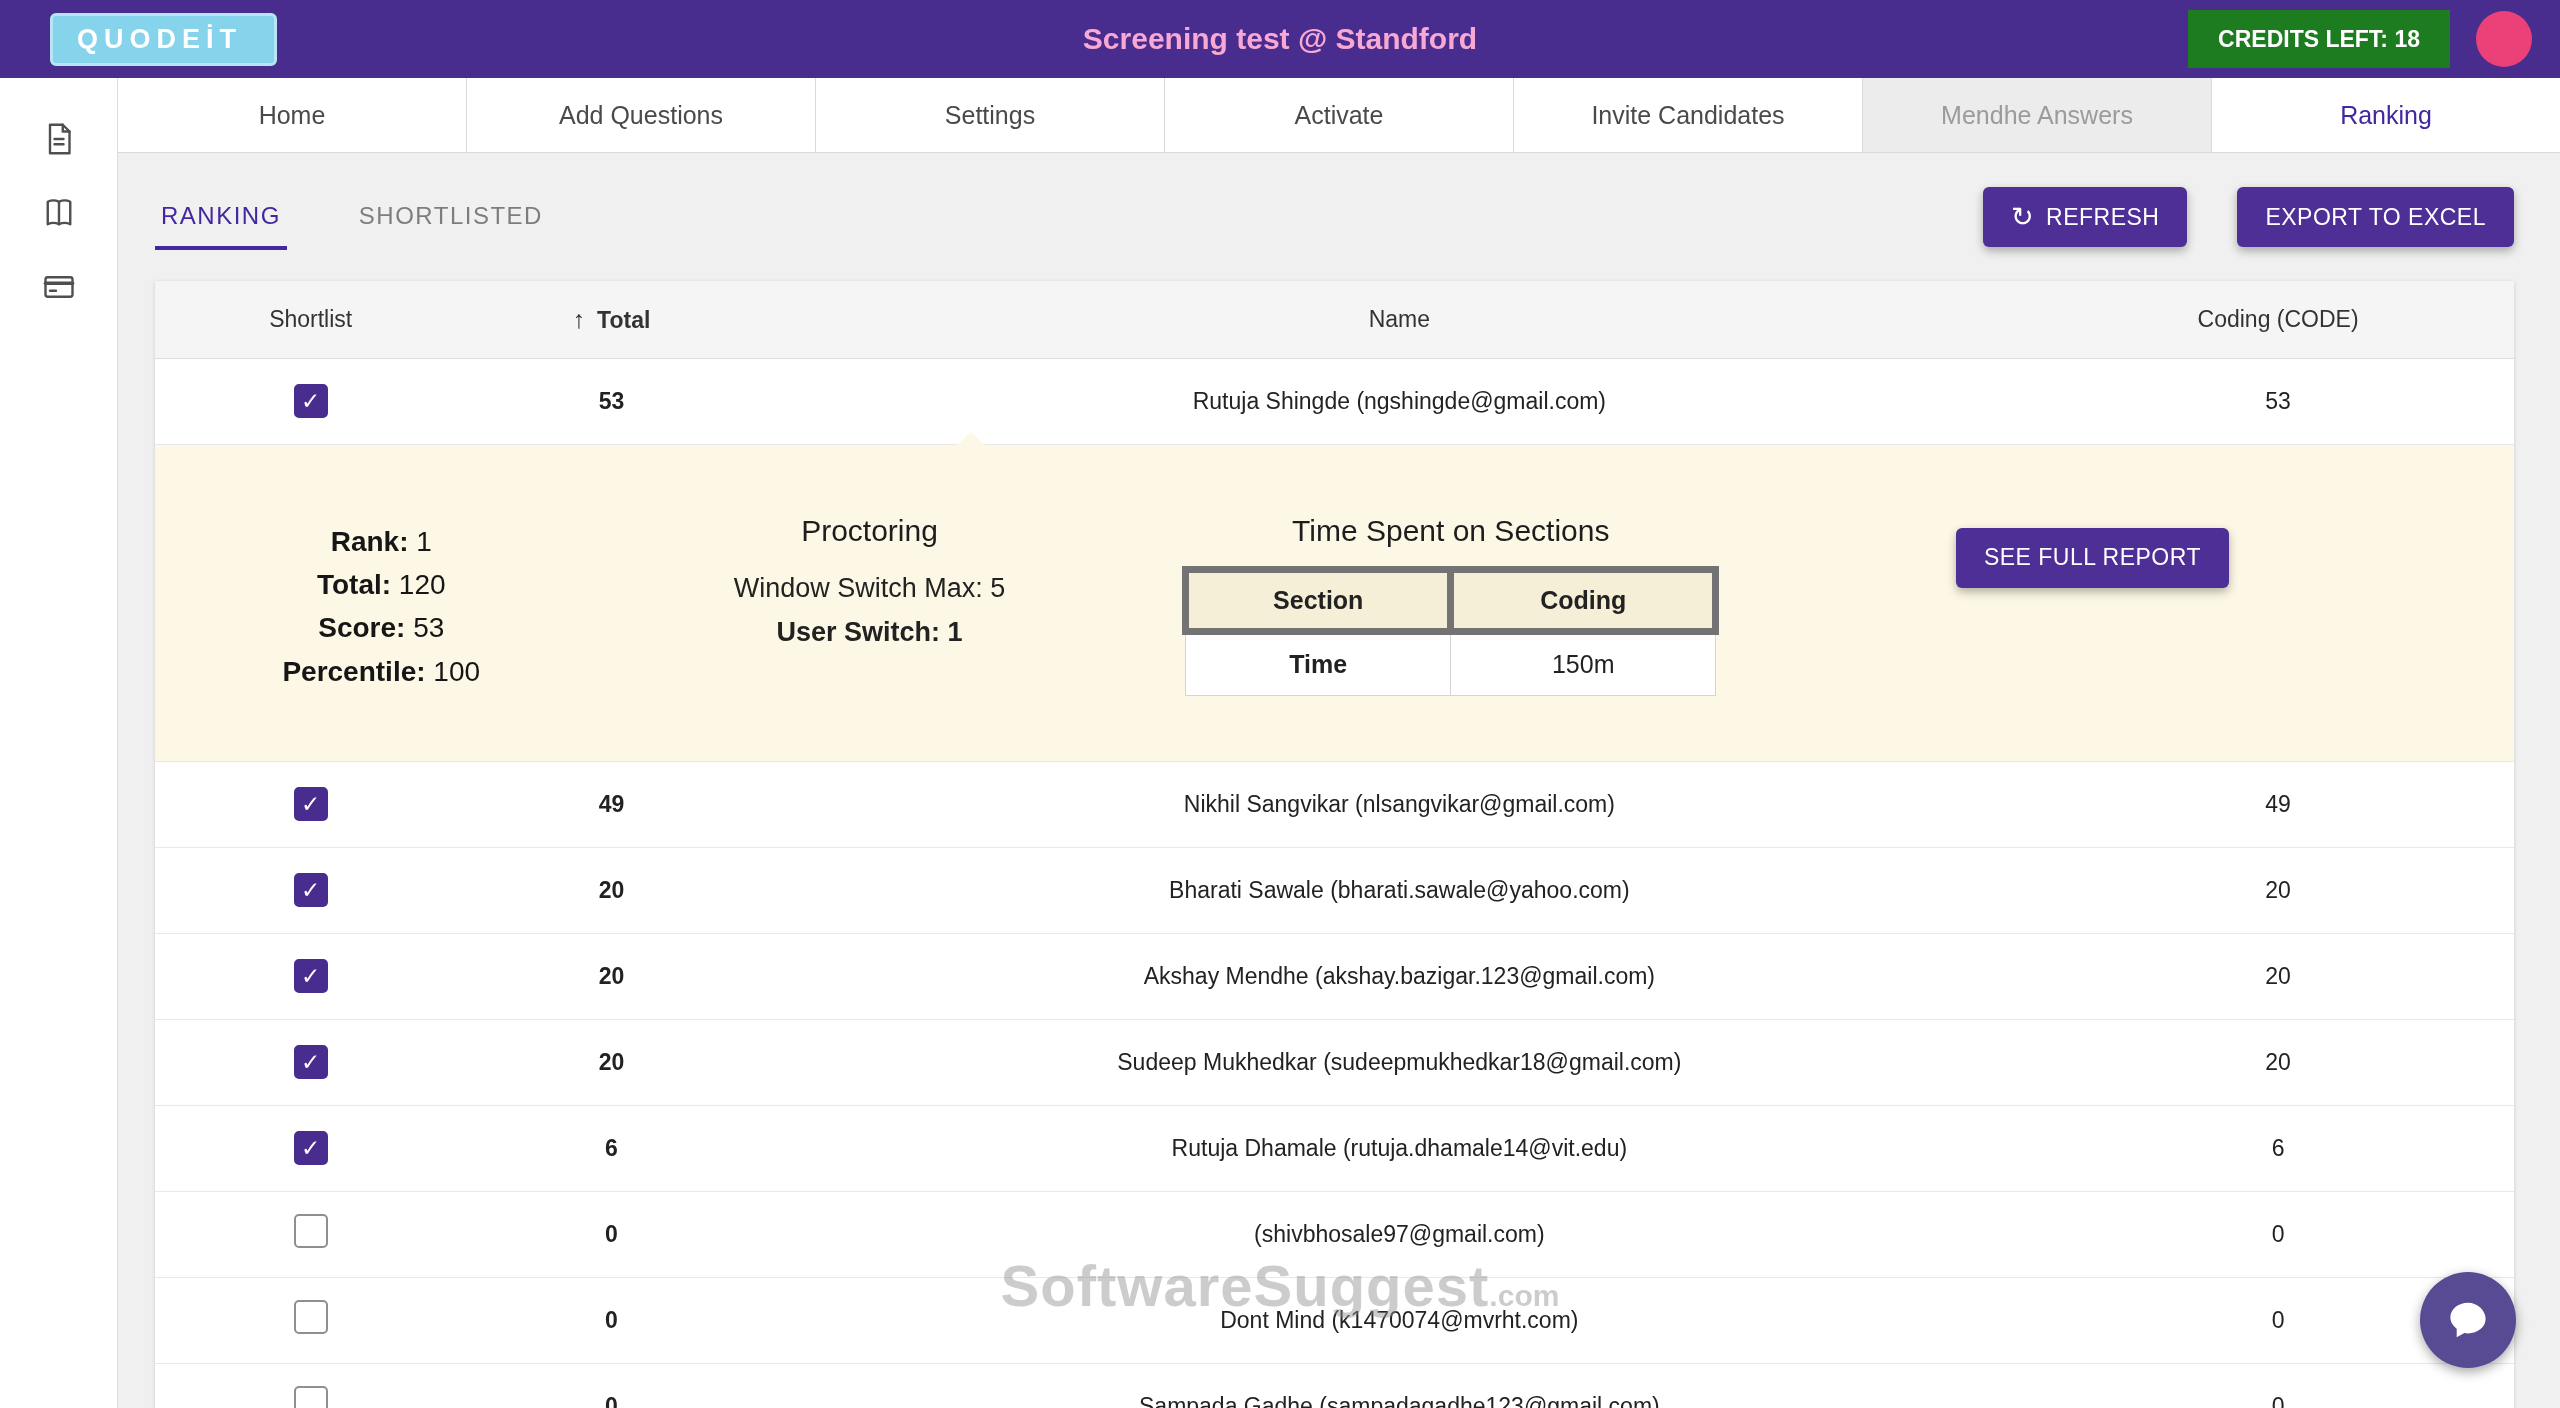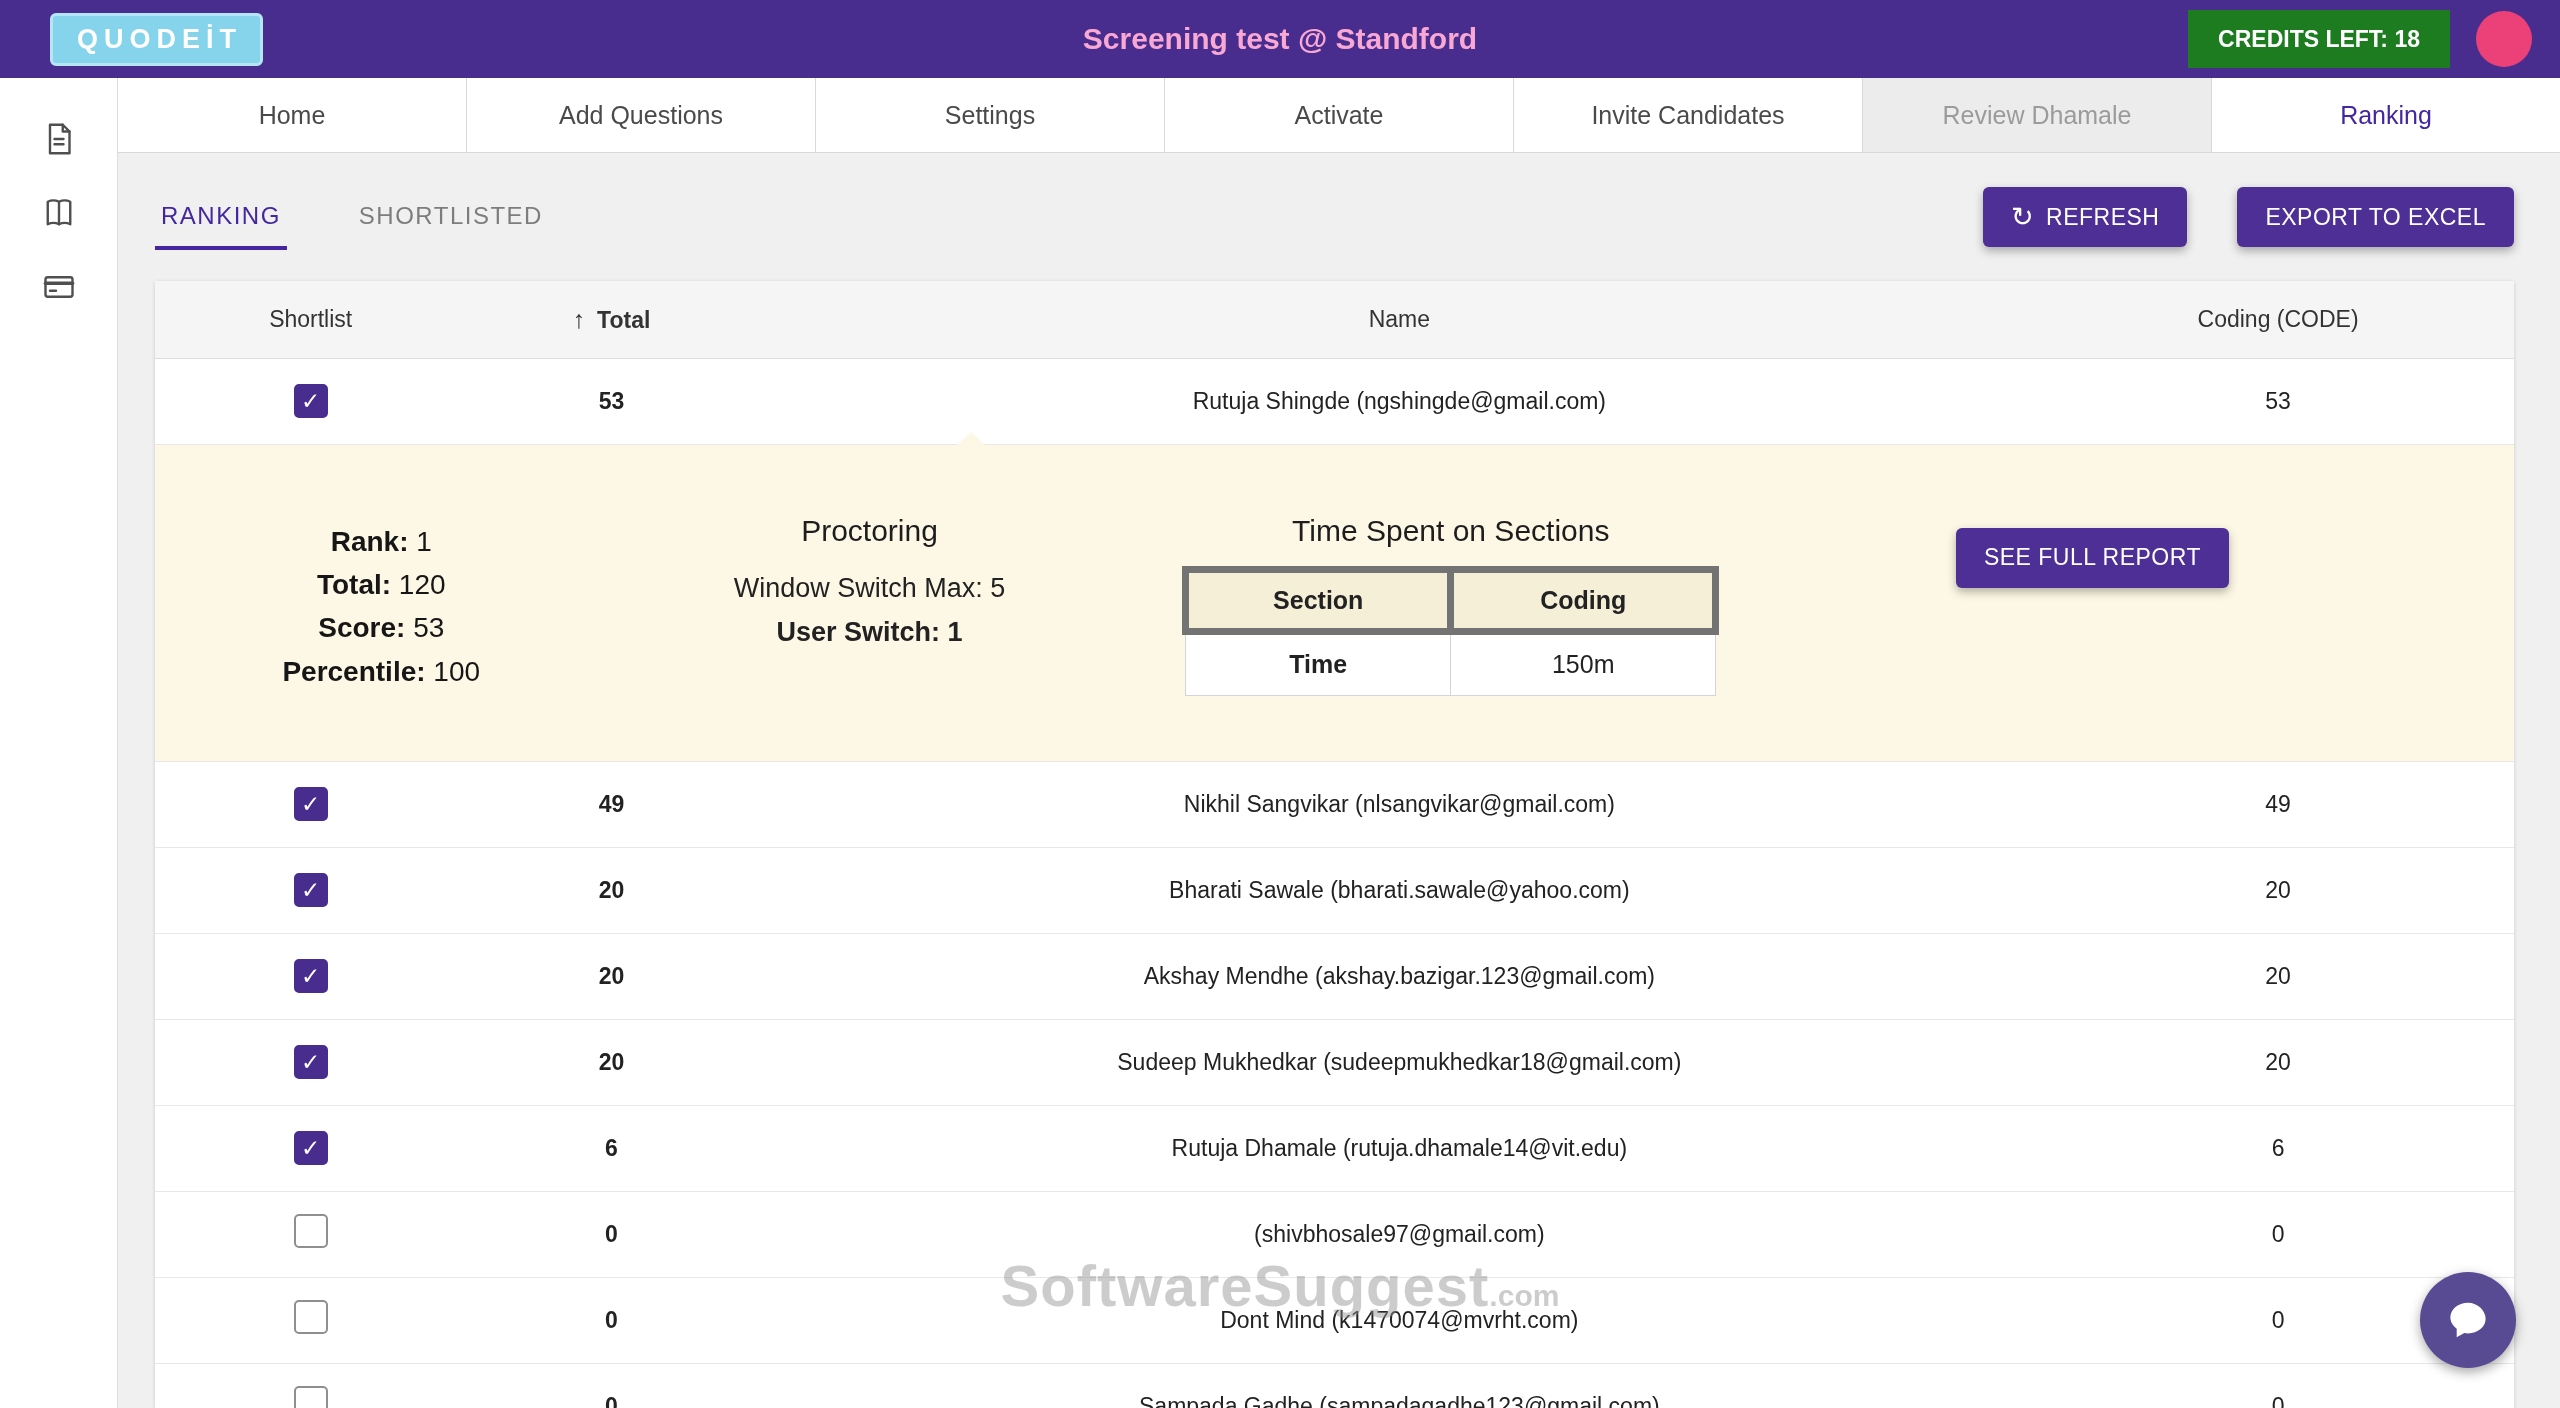--- a/index.html
+++ b/index.html
@@ -13,21 +13,21 @@
   
   .topbar {
     position:absolute; top:0; left:0; right:0; height:78px;
     background:var(--brand-purple,#482d8e);
     display:flex; align-items:center; z-index:10;
   }
   .logo-box {
     margin-left:50px; background:var(--logo-blue,#86d3ec);
     border:3px solid #b6e6f6; border-radius:6px;
     color:#fff; font-size:27px; font-weight:bold; letter-spacing:6px;
-    padding:8px 18px 8px 24px; z-index:2;
+    padding:8px 32px 8px 24px; z-index:2;
   }
   .topbar-title {
     position:absolute; left:0; right:0; text-align:center;
     color:#f9a8d4; font-size:30px; font-weight:bold; pointer-events:none;
   }
   .topbar-right { margin-left:auto; display:flex; align-items:center; gap:26px; margin-right:28px; z-index:2; }
   .credits-badge {
     background:var(--credits-green,#1d7c1f); color:#fff;
     font-size:23px; font-weight:bold; height:58px;
     display:flex; align-items:center; padding:0 30px;
@@ -135,21 +135,21 @@
     <div class="avatar"></div>
   </div>
 </div>
 
 <div class="nav-row" id="nav-tabs">
     <div class="nav-tab">Home</div>
     <div class="nav-tab">Add Questions</div>
     <div class="nav-tab">Settings</div>
     <div class="nav-tab">Activate</div>
     <div class="nav-tab">Invite Candidates</div>
-    <div class="nav-tab disabled">Review Dhamale</div>
+    <div class="nav-tab disabled">Mendhe Answers</div>
     <div class="nav-tab active">Ranking</div>
   </div>
 
 <div class="sidebar">
   <div class="side-icon">
     <svg viewBox="0 0 24 24">
         <path d="M6 2.5h8.5L19 7v14.5H6z"></path>
         <path d="M14.5 2.5V7H19"></path>
         <path d="M9 12h6M9 15.5h6"></path>
       </svg>

